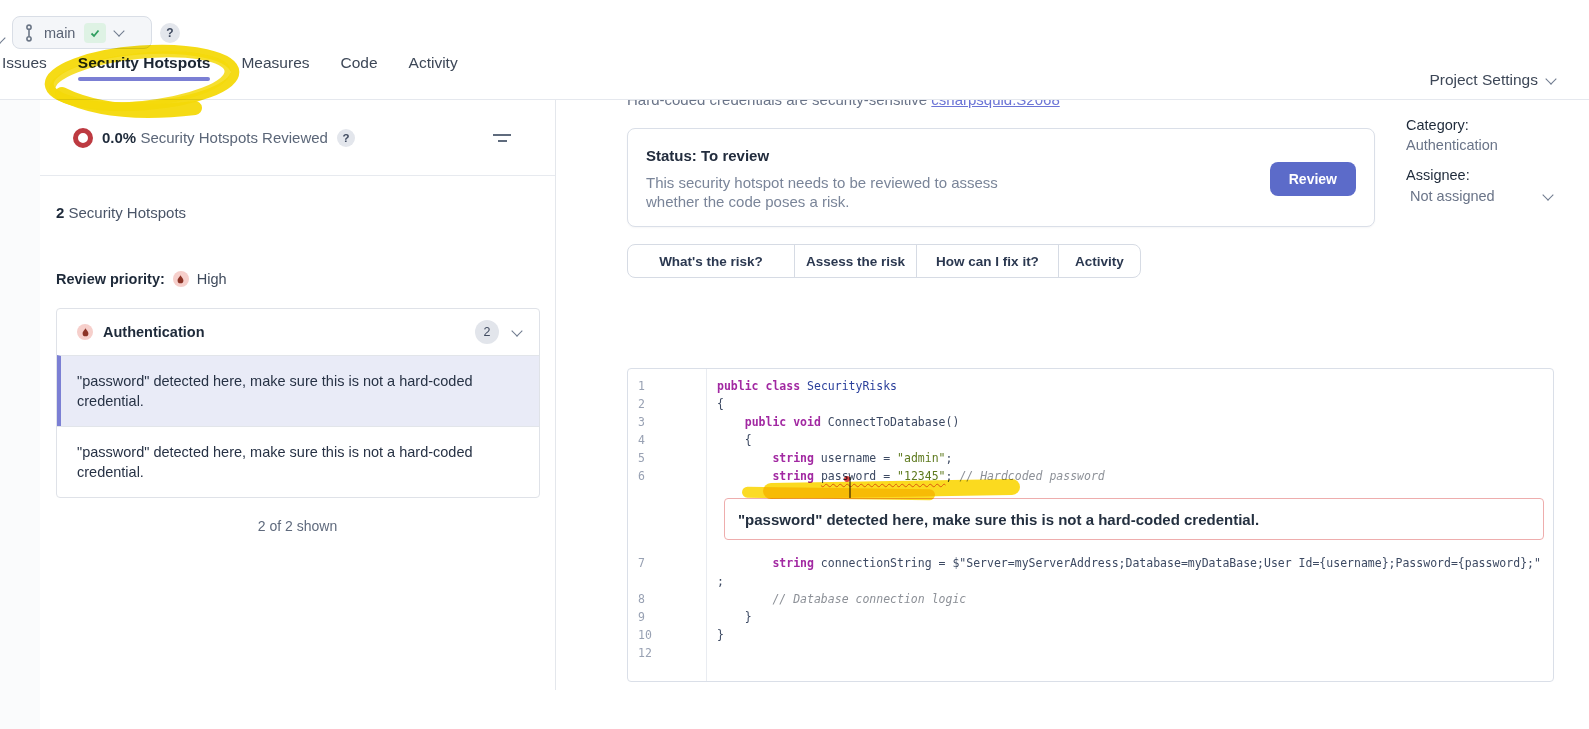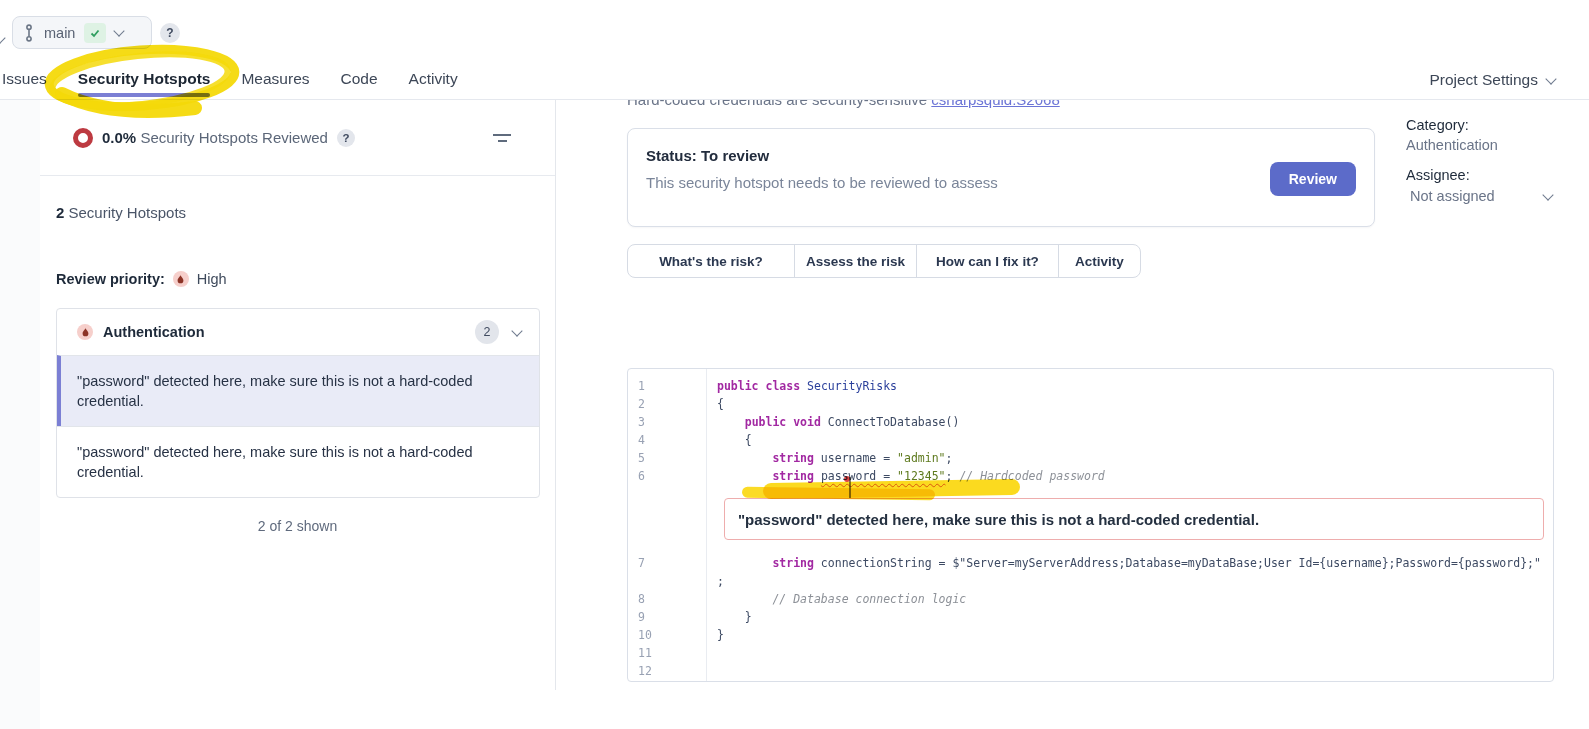--- a/index.html
+++ b/index.html
@@ -17,21 +17,21 @@
     transform:rotate(45deg); margin-top:-3px; }
   .branch-pill { position:absolute; left:12px; top:16px; height:33px; width:140px;
     background:#f4f6f9; border:1px solid #d9dee6; border-radius:8px;
     display:flex; align-items:center; padding:0 10px; box-sizing:border-box; gap:9px; }
   .branch-name { color:#5a6374; font-size:14.5px; }
   .check-badge { width:22px; height:20px; background:#def2e4; border-radius:4px;
     display:flex; align-items:center; justify-content:center; }
   .help-badge { position:absolute; left:160px; top:23px; width:20px; height:20px;
     border-radius:50%; background:#e3e6ec; color:#404b60; font-size:12px; font-weight:bold;
     display:flex; align-items:center; justify-content:center; }
-  .nav { position:absolute; left:2px; top:70px; display:flex; gap:31px; align-items:baseline; }
+  .nav { position:absolute; left:2px; top:54px; display:flex; gap:31px; align-items:baseline; }
   .nav-item { font-size:15.5px; color:#3d4757; cursor:pointer; position:relative; }
   .nav-item.active { font-weight:bold; color:#1c2633; }
   .nav-item.active::after { content:""; position:absolute; left:0; right:0; bottom:-9px;
     height:4px; border-radius:2px; background:#7b7fd4; }
   .project-settings { position:absolute; right:34px; top:71px; display:flex; gap:9px;
     align-items:center; font-size:15.5px; color:#3d4757; cursor:pointer; }
   
   .marker { position:absolute; z-index:60; mix-blend-mode:multiply; pointer-events:none; }
   .ybar1 { left:763px; top:481px; width:257px; height:16px; border-radius:8px;
     background:#fbd70e; opacity:.93; transform:rotate(-1deg); }
@@ -212,20 +212,21 @@
 <div class="main">
 
   <div class="rule-title">
     <span>Hard-coded credentials are security-sensitive </span><a>csharpsquid:S2068</a>
   </div>
 
   <div class="status-card">
     <div class="status-title">Status: To review</div>
     <div class="status-desc">
       <div>This security hotspot needs to be reviewed to assess</div>
+      <div>whether the code poses a risk.</div>
     </div>
     <button class="review-btn">Review</button>
   </div>
 
   <div class="meta">
     <div class="m-label">Category:</div>
     <div class="m-value">Authentication</div>
     <div class="m-label" style="margin-top:14px;">Assignee:</div>
     <div class="assignee-row">
       <span class="m-value">Not assigned</span>
@@ -281,24 +282,20 @@
           <span class="ln">8</span>
           <span class="code-content"><span class="tok-p">        </span><span class="tok-c">// Database connection logic</span></span>
         </div>
         <div class="code-row">
           <span class="ln">9</span>
           <span class="code-content"><span class="tok-p">    }</span></span>
         </div>
         <div class="code-row">
           <span class="ln">10</span>
           <span class="code-content"><span class="tok-p">}</span></span>
-        </div>
-        <div class="code-row">
-          <span class="ln">11</span>
-          <span class="code-content"></span>
         </div>
         <div class="code-row">
           <span class="ln">12</span>
           <span class="code-content"></span>
         </div>
       </div>
   </div>
 </div>
 
 <svg class="marker" style="left:40px; top:44px;" width="210" height="76" viewBox="0 0 210 76">

